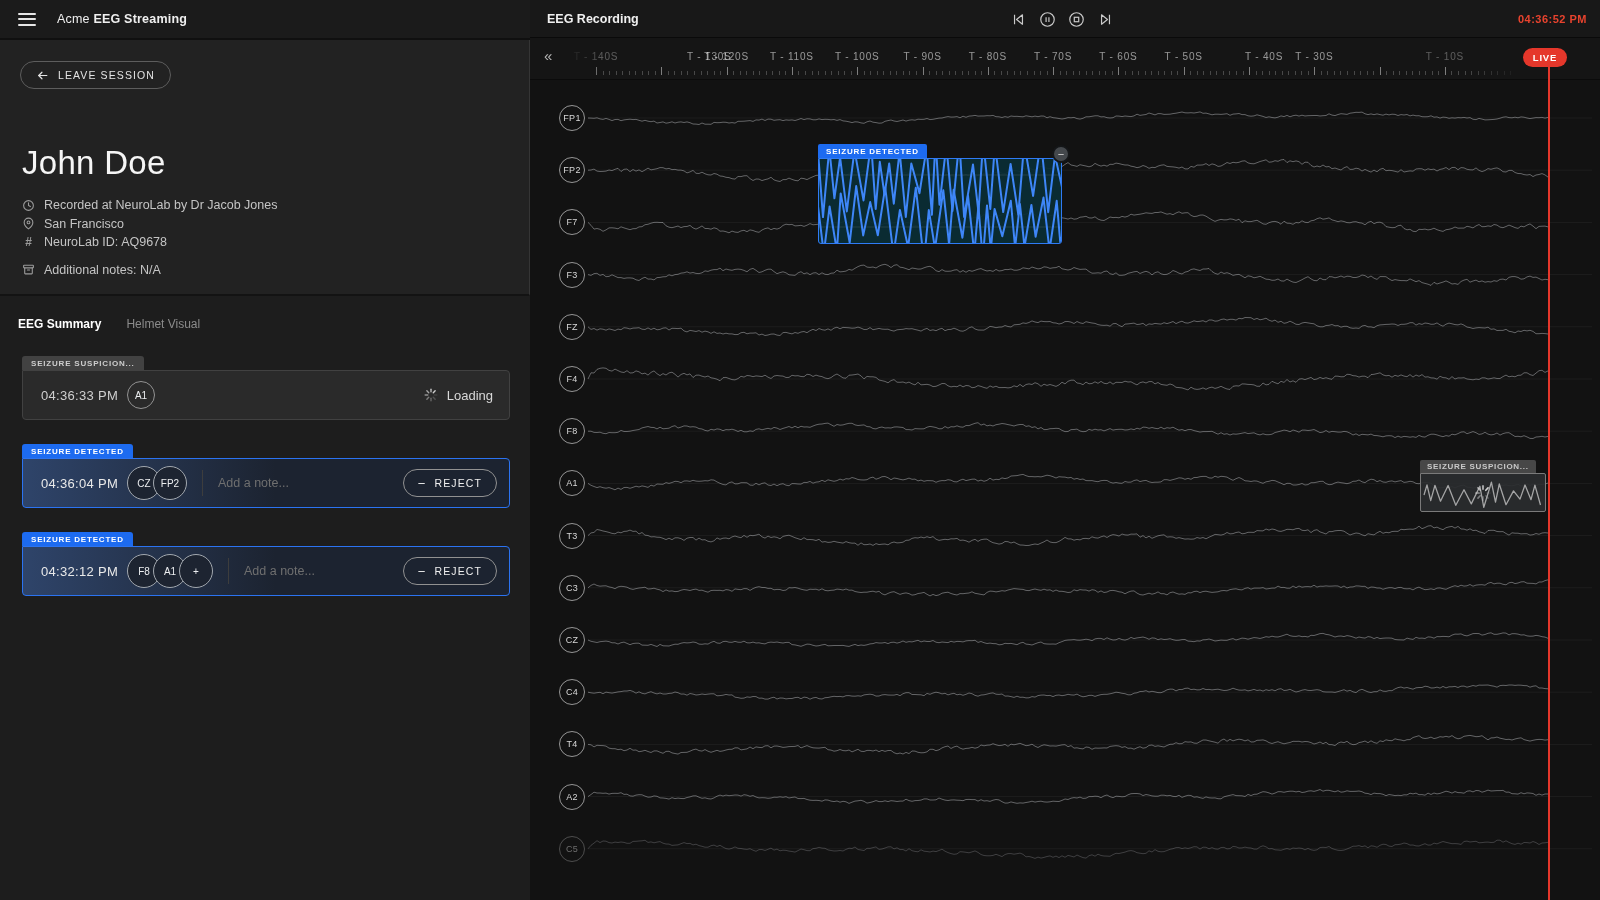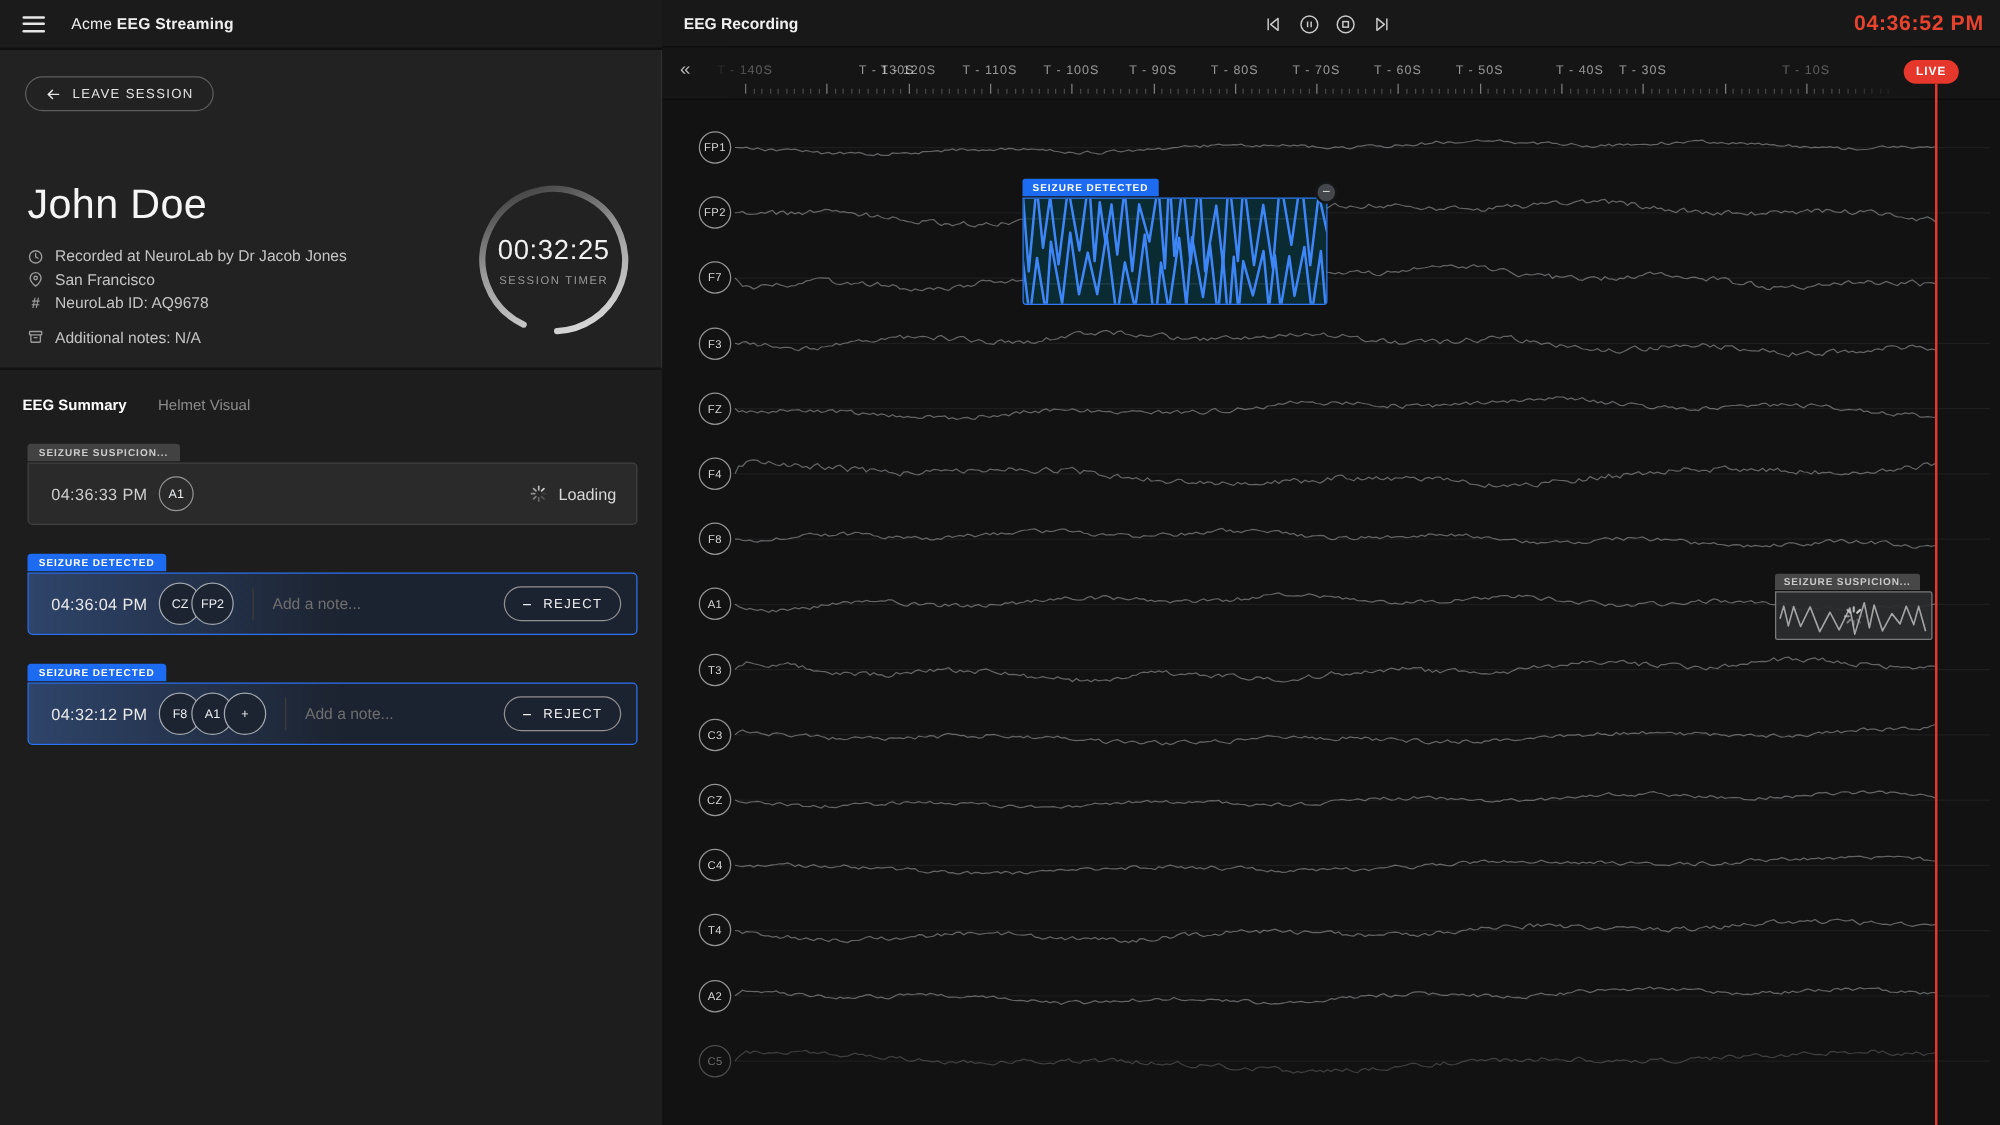--- a/index.html
+++ b/index.html
@@ -56,21 +56,21 @@
   .reject-minus { font-size:13px; line-height:1; }
   .ev-right { margin-left:auto; display:flex; align-items:center; gap:9px; font-size:13px; color:#d8d8d8; padding-right:4px; }
   .spin { display:flex; }
 
   
   .recording { flex:1; height:900px; display:flex; flex-direction:column; position:relative; background:#121212; }
   .rec-header { height:38px; background:#181818; border-bottom:1px solid #0a0a0a; position:relative; flex-shrink:0; }
   .rec-title { position:absolute; left:17px; top:0; line-height:38px; font-size:12.5px; font-weight:bold; color:#f0f0f0; }
   .transport { position:absolute; left:476px; top:0; height:38px; display:flex; align-items:center; gap:5px; }
   .tbtn { width:24px; height:24px; display:flex; align-items:center; justify-content:center; }
-  .rec-clock { position:absolute; right:13px; top:0; line-height:38px; font-size:17px; font-weight:bold; letter-spacing:0.5px; color:#e8432e; }
+  .rec-clock { position:absolute; right:13px; top:0; line-height:38px; font-size:11px; font-weight:bold; letter-spacing:0.5px; color:#e8432e; }
 
   .timeline { height:42px; background:#151515; border-bottom:1px solid #0b0b0b; position:relative; flex-shrink:0; overflow:hidden; }
   .collapse-btn { position:absolute; left:14px; top:9px; font-size:15px; color:#b5b5b5; z-index:4; }
   .tl-label { position:absolute; top:13px; transform:translateX(-50%); font-size:10px; letter-spacing:0.8px; color:rgba(255,255,255,0.55); white-space:nowrap; }
   .tl-label.dim { color:rgba(255,255,255,0.3); }
   .tick { position:absolute; bottom:4px; width:1px; background:rgba(255,255,255,0.22); }
   .tick.major { background:rgba(255,255,255,0.45); }
   .tl-fade-l { position:absolute; left:0; top:0; bottom:0; width:72px; background:linear-gradient(90deg, #151515 52%, rgba(21,21,21,0)); z-index:2; }
   .tl-fade-r { position:absolute; left:938px; top:0; bottom:0; width:66px; background:linear-gradient(90deg, rgba(21,21,21,0), #151515 85%); z-index:2; }
   .live-badge { position:absolute; left:993px; top:10px; width:44px; height:19px; border-radius:10px; background:#e5372b; color:#fff; font-size:9.5px; font-weight:bold; letter-spacing:0.8px; display:flex; align-items:center; justify-content:center; z-index:3; }
@@ -138,36 +138,20 @@
       <div class="info-row gap">
         <svg width="13" height="13" viewBox="0 0 24 24" fill="none" stroke="#9b9b9b" stroke-width="2" stroke-linecap="round" stroke-linejoin="round">
             <rect x="3" y="4" width="18" height="5" rx="1"></rect>
             <path d="M5 9v10a1 1 0 0 0 1 1h12a1 1 0 0 0 1-1V9"></path>
             <line x1="10" y1="13" x2="14" y2="13"></line>
           </svg>
         <span>Additional notes: N/A</span>
       </div>
     </div>
 
-    <div class="timer">
-      <svg width="124" height="124">
-        <defs>
-          <linearGradient id="ringGrad" x1="100%" y1="0%" x2="0%" y2="100%">
-            <stop offset="0%" stop-color="#e9e9e9"></stop>
-              <stop offset="55%" stop-color="#9a9a9a"></stop>
-              <stop offset="100%" stop-color="#262626"></stop>
-          </linearGradient>
-        </defs>
-        <circle cx="62" cy="62" r="57" fill="none" stroke="url(#ringGrad)" stroke-width="5" stroke-linecap="round" stroke-dasharray="330 28" transform="rotate(115 62 62)"></circle>
-      </svg>
-      <div class="timer-text">
-        <div class="timer-value">00:32:25</div>
-        <div class="timer-label">SESSION TIMER</div>
-      </div>
-    </div>
   </div>
 
   <div class="sb-bottom">
     <nav class="tabs">
       <span class="tab active">EEG Summary</span>
       <span class="tab">Helmet Visual</span>
     </nav>
 
     <div class="events">
 

